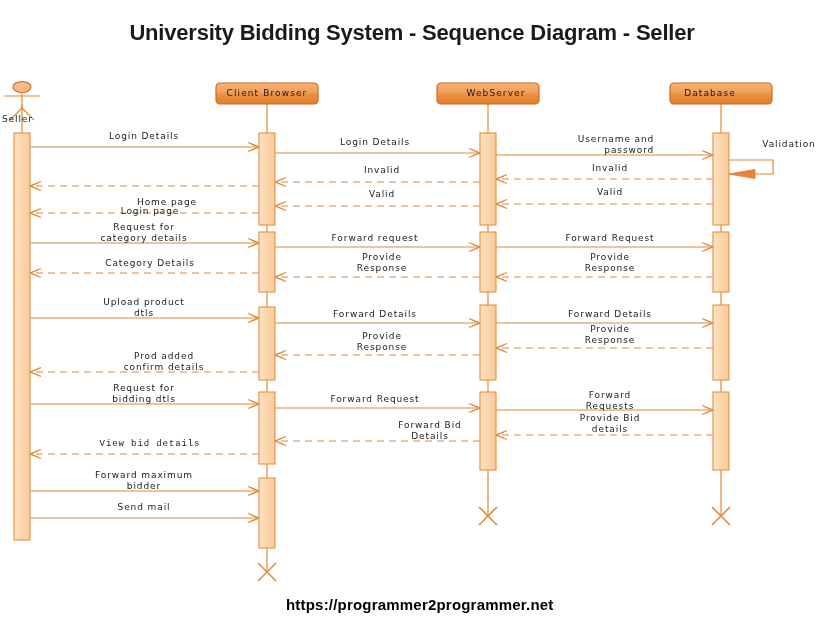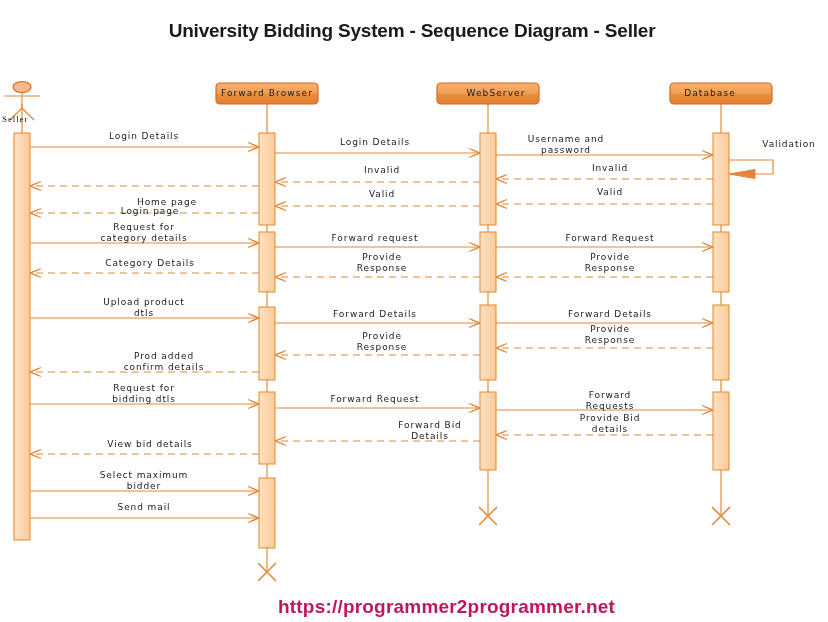--- a/index.html
+++ b/index.html
@@ -17,33 +17,33 @@
     background: #ffffff;
     overflow: hidden;
   }
   #title {
     position: absolute;
     left: 0;
     top: 20px;
     width: 824px;
     text-align: center;
     font-family: "Liberation Sans", sans-serif;
-    font-size: 19px;
+    font-size: 22px;
     font-weight: bold;
     color: #1a1a1a;
     letter-spacing: -0.2px;
   }
   #footer {
     position: absolute;
-    left: 278px;
+    left: 286px;
     top: 596px;
     font-family: "Liberation Sans", sans-serif;
-    font-size: 19px;
+    font-size: 15px;
     font-weight: bold;
-    color: #be185d;
+    color: #000000;
     letter-spacing: 0.2px;
   }
   .svg-layer {
     position: absolute;
     left: 0;
     top: 0;
   }
   .plabel {
     position: absolute;
     font-family: "DejaVu Sans", sans-serif;
@@ -279,27 +279,27 @@
         <line x1="259" y1="491" x2="251" y2="494" stroke="#e08a3c" stroke-width="1"></line>
         <line x1="30" y1="518" x2="259" y2="518" stroke="#e08a3c" stroke-width="1.2"></line>
         <line x1="259" y1="518" x2="248" y2="513.5" stroke="#e08a3c" stroke-width="1.2"></line>
         <line x1="259" y1="518" x2="248" y2="522.5" stroke="#e08a3c" stroke-width="1.2"></line>
         <line x1="259" y1="518" x2="251" y2="515" stroke="#e08a3c" stroke-width="1"></line>
         <line x1="259" y1="518" x2="251" y2="521" stroke="#e08a3c" stroke-width="1"></line>
       </g>
   </svg>
 
   <div id="labels-layer">
-      <div class="plabel" style="left: 216px; top: 88px; width: 102px;">Forward Browser</div>
+      <div class="plabel" style="left: 216px; top: 88px; width: 102px;">Client Browser</div>
       <div class="plabel" style="left: 437px; top: 88px; width: 118px;">WebServer</div>
       <div class="plabel" style="left: 670px; top: 88px; width: 80px;">Database</div>
-      <div class="actor-label" style="left: 2px; top: 114px; font-family: Liberation Serif, serif;">Seller</div>
+      <div class="actor-label" style="left: 2px; top: 114px;">Seller</div>
       <div class="mlabel" style="left: 144px; top: 131px;">Login Details</div>
       <div class="mlabel" style="left: 375px; top: 137px;">Login Details</div>
-      <div class="mlabel" style="left: 566px; top: 134px;">Username and
+      <div class="mlabel" style="left: 616px; top: 134px; text-align: right;">Username and
 password</div>
       <div class="mlabel" style="left: 789px; top: 139px;">Validation</div>
       <div class="mlabel" style="left: 610px; top: 163px;">Invalid</div>
       <div class="mlabel" style="left: 382px; top: 165px;">Invalid</div>
       <div class="mlabel" style="left: 150px; top: 170px; margin-top: 36px;">Login page</div>
       <div class="mlabel" style="left: 610px; top: 187px;">Valid</div>
       <div class="mlabel" style="left: 382px; top: 189px;">Valid</div>
       <div class="mlabel" style="left: 167px; top: 197px;">Home page</div>
       <div class="mlabel" style="left: 144px; top: 222px;">Request for
 category details</div>
@@ -322,20 +322,20 @@
 confirm details</div>
       <div class="mlabel" style="left: 144px; top: 383px;">Request for
 bidding dtls</div>
       <div class="mlabel" style="left: 375px; top: 394px;">Forward Request</div>
       <div class="mlabel" style="left: 610px; top: 390px;">Forward
 Requests</div>
       <div class="mlabel" style="left: 610px; top: 413px; text-align: center;">Provide Bid
 details</div>
       <div class="mlabel" style="left: 382px; top: 420px; margin-left: 48px;">Forward Bid
 Details</div>
-      <div class="mlabel" style="left: 150px; top: 439px;">View bid details</div>
-      <div class="mlabel" style="left: 144px; top: 470px;">Select maximum
+      <div class="mlabel" style="left: 150px; top: 439px; font-family: Liberation Mono, monospace;">View bid details</div>
+      <div class="mlabel" style="left: 144px; top: 470px;">Forward maximum
 bidder</div>
       <div class="mlabel" style="left: 144px; top: 502px;">Send mail</div>
     </div>
 
   <div id="footer">https://programmer2programmer.net</div>
 </div>
 
 </body></html>

